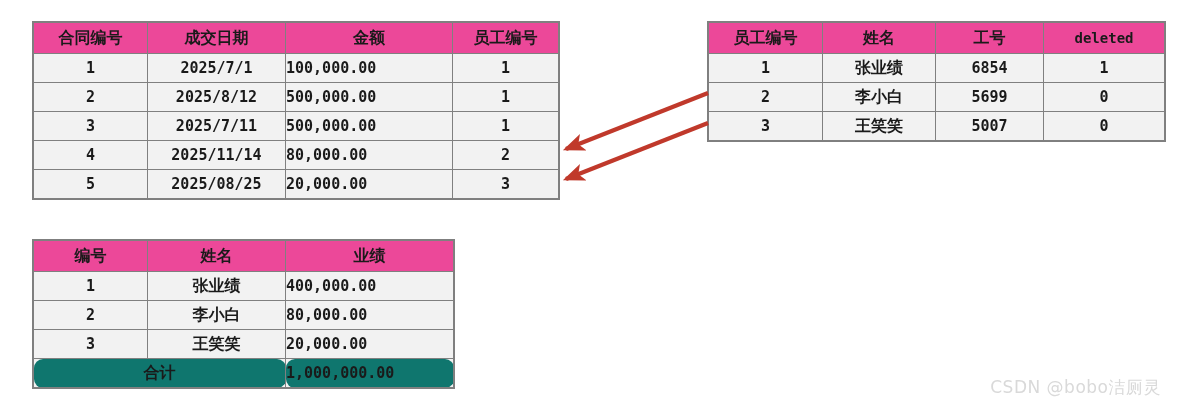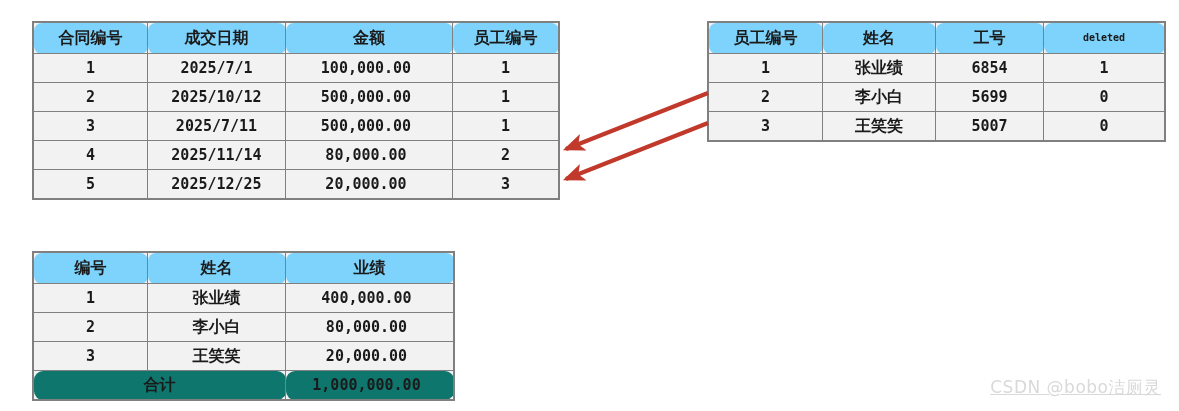--- a/index.html
+++ b/index.html
@@ -35,71 +35,69 @@
     color: #1a1a1a;
     text-align: center;
     padding: 0;
     height: 28px;
     line-height: 28px;
     white-space: nowrap;
     overflow: hidden;
     background: #f2f2f2;
   }
   table.xl th {
-    background: #7dd3fc;
+    background: #ec4899;
     height: 30px;
     line-height: 30px;
-    border-radius: 8px;
   }
   table.xl td.num {
-    text-align: center;
+    text-align: left;
     padding-right: 6px;
     font-family: "DejaVu Sans Mono", "Liberation Mono", monospace;
     font-size: 15px;
   }
   table.xl td.mono {
     font-family: "DejaVu Sans Mono", "Liberation Mono", monospace;
     font-size: 15px;
   }
   table.xl th.mono {
     font-family: "DejaVu Sans Mono", "Liberation Mono", monospace;
-    font-size: 10px;
+    font-size: 14px;
   }
   table.xl tr.total td {
     background: #0f766e;
     border-radius: 9px;
   }
 
   
   table.xl {
     outline: 1px solid #7f7f7f;
   }
 
   
   #tbl-contracts { left: 33px; top: 22px; width: 525px; }
   #tbl-employees { left: 708px; top: 22px; width: 456px; }
-  #tbl-performance { left: 33px; top: 252px; width: 420px; }
+  #tbl-performance { left: 33px; top: 240px; width: 420px; }
 
   .arrow-layer {
     position: absolute;
     left: 0; top: 0;
     width: 1179px; height: 411px;
     pointer-events: none;
   }
 
   .watermark {
     position: absolute;
     right: 18px;
     bottom: 12px;
     font-size: 17px;
     color: #d9d9d9;
     font-family: "DejaVu Sans", "Liberation Sans", sans-serif;
     letter-spacing: 0.5px;
     white-space: nowrap;
-    text-decoration: underline;
   }
 </style>
 </head>
 <body>
 
 <div class="canvas">
 
   <table class="xl" id="tbl-contracts">
     <colgroup>
       <col style="width:114px">
@@ -117,39 +115,39 @@
     </thead>
     <tbody>
       <tr>
         <td class="mono">1</td>
         <td class="mono">2025/7/1</td>
         <td class="num">100,000.00</td>
         <td class="mono">1</td>
       </tr>
       <tr>
         <td class="mono">2</td>
-        <td class="mono">2025/10/12</td>
+        <td class="mono">2025/8/12</td>
         <td class="num">500,000.00</td>
         <td class="mono">1</td>
       </tr>
       <tr>
         <td class="mono">3</td>
         <td class="mono">2025/7/11</td>
         <td class="num">500,000.00</td>
         <td class="mono">1</td>
       </tr>
       <tr>
         <td class="mono">4</td>
         <td class="mono">2025/11/14</td>
         <td class="num">80,000.00</td>
         <td class="mono">2</td>
       </tr>
       <tr>
         <td class="mono">5</td>
-        <td class="mono">2025/12/25</td>
+        <td class="mono">2025/08/25</td>
         <td class="num">20,000.00</td>
         <td class="mono">3</td>
       </tr>
     </tbody>
   </table>
 
   <table class="xl" id="tbl-employees">
     <colgroup>
       <col style="width:114px">
         <col style="width:113px">

